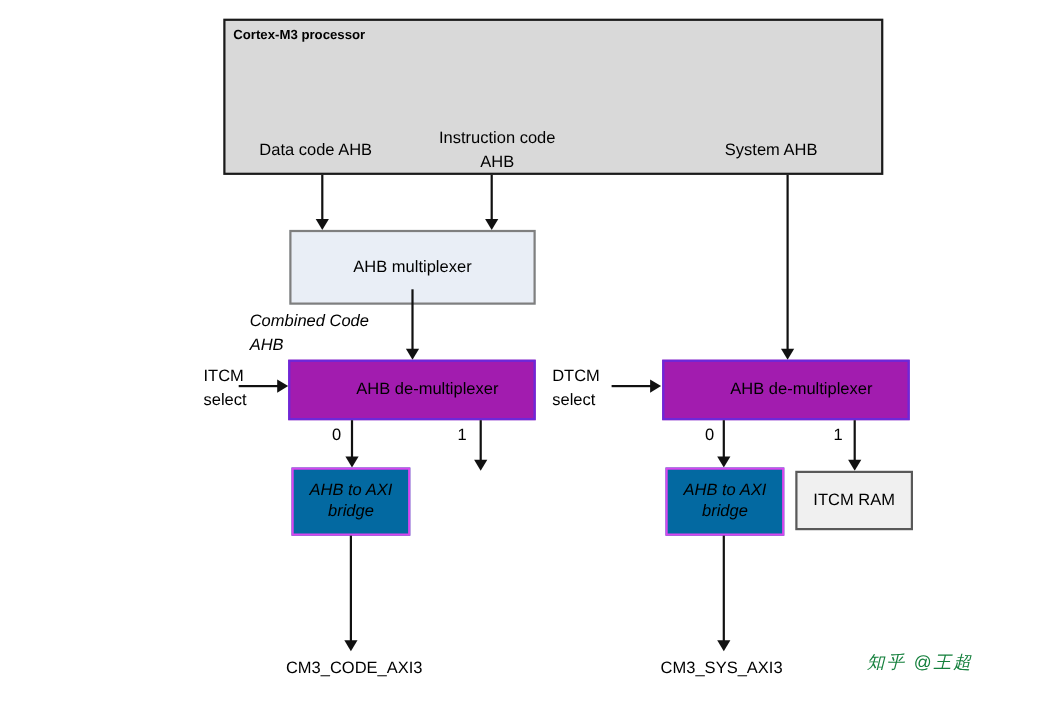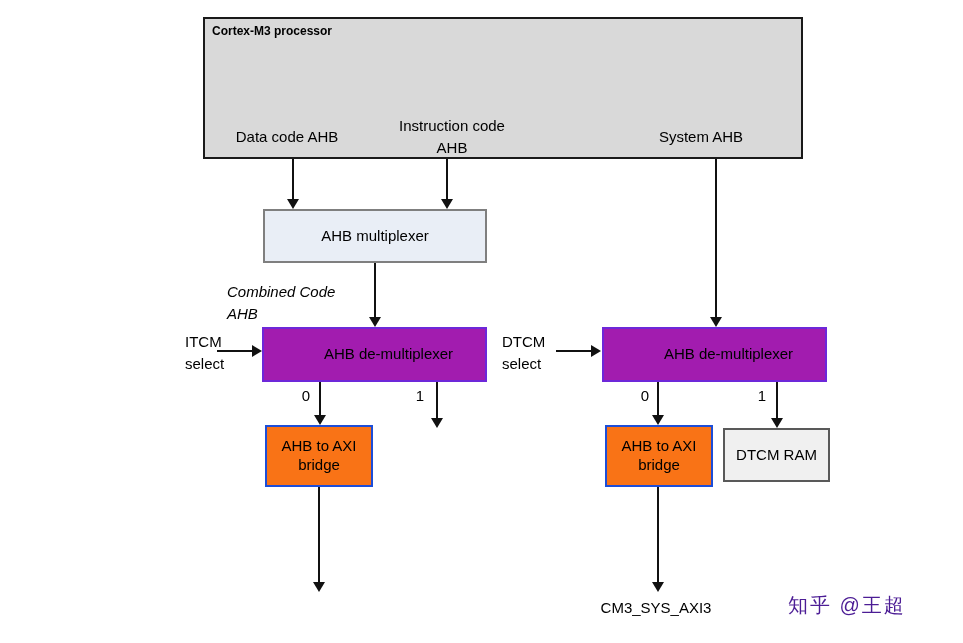--- a/index.html
+++ b/index.html
@@ -14,35 +14,35 @@
   }
   .processor{
     background:#d9d9d9;border:2px solid #1a1a1a;
     align-items:flex-start;justify-content:flex-start;
   }
   .processor-title{
     position:absolute;top:5px;left:7px;font-weight:bold;font-size:12px;white-space:nowrap;
   }
   .mux{background:#e9eef6;border:2px solid #7f7f7f;}
   .demux{background:#a21caf;border:2px solid #6d28d9;padding-left:28px;}
-  .bridge{background:#f97316;border:2px solid #1d4ed8;}
+  .bridge{background:#0369a1;border:2px solid #d946ef;font-style:italic;}
   .ram{background:#f0f0f0;border:2px solid #595959;}
   .label{position:absolute;font-size:15px;line-height:1.45;white-space:nowrap;}
   .center{transform:translateX(-50%);text-align:center;}
   .arrow-down{position:absolute;width:12px;transform:translateX(-50%);}
   .arrow-down .shaft{position:absolute;left:5.25px;top:0;bottom:8px;width:1.5px;background:#111;}
   .arrow-down .head{position:absolute;left:0;bottom:0;width:0;height:0;
     border-left:6px solid transparent;border-right:6px solid transparent;border-top:10px solid #111;}
   .arrow-right{position:absolute;height:12px;transform:translateY(-50%);}
   .arrow-right .shaft{position:absolute;top:5.25px;left:0;right:8px;height:1.5px;background:#111;}
   .arrow-right .head{position:absolute;top:0;right:0;width:0;height:0;
     border-top:6px solid transparent;border-bottom:6px solid transparent;border-left:10px solid #111;}
   .watermark{
-    position:absolute;left:788px;top:592px;font-size:20px;letter-spacing:2px;
-    color:#4c1d95;text-shadow:1px 1px 1px #ffffff;white-space:nowrap;
+    position:absolute;left:788px;top:592px;font-size:16px;letter-spacing:2px;
+    color:#15803d;text-shadow:1px 1px 1px #ffffff;white-space:nowrap;font-style:italic;
   }
 </style>
 </head>
 <body>
 
 <div class="canvas">
 
   <div class="box processor" style="left:203px;top:17px;width:600px;height:142px;">
     <div class="processor-title">Cortex-M3 processor</div>
   </div>
@@ -59,21 +59,21 @@
     </div>
   <div class="arrow-down" style="left:447px;top:159px;height:50px;">
       <i class="shaft"></i>
       <i class="head"></i>
     </div>
   <div class="arrow-down" style="left:716px;top:159px;height:168px;">
       <i class="shaft"></i>
       <i class="head"></i>
     </div>
 
-  <div class="box mux" style="left:263px;top:209px;width:224px;height:54px;">
+  <div class="box mux" style="left:263px;top:209px;width:224px;height:68px;">
     <span>AHB multiplexer</span>
   </div>
 
   <div class="arrow-down" style="left:375px;top:263px;height:64px;">
       <i class="shaft"></i>
       <i class="head"></i>
     </div>
 
   <div class="label" style="left:227px;top:281px;font-style:italic;">
     <span>Combined Code</span><br>
@@ -131,28 +131,29 @@
   <div class="box bridge" style="left:265px;top:425px;width:108px;height:62px;">
     <span>AHB to AXI</span>
     <span>bridge</span>
   </div>
 
   <div class="box bridge" style="left:605px;top:425px;width:108px;height:62px;">
     <span>AHB to AXI</span>
     <span>bridge</span>
   </div>
   <div class="box ram" style="left:723px;top:428px;width:107px;height:54px;">
-    <span>DTCM RAM</span>
+    <span>ITCM RAM</span>
   </div>
 
   <div class="arrow-down" style="left:319px;top:487px;height:105px;">
       <i class="shaft"></i>
       <i class="head"></i>
     </div>
   <div class="arrow-down" style="left:658px;top:487px;height:105px;">
       <i class="shaft"></i>
       <i class="head"></i>
     </div>
+  <div class="label center" style="left:322px;top:597px;">CM3_CODE_AXI3</div>
   <div class="label center" style="left:656px;top:597px;">CM3_SYS_AXI3</div>
 
   <div class="watermark">知乎 @王超</div>
 
 </div>
 
 </body></html>

